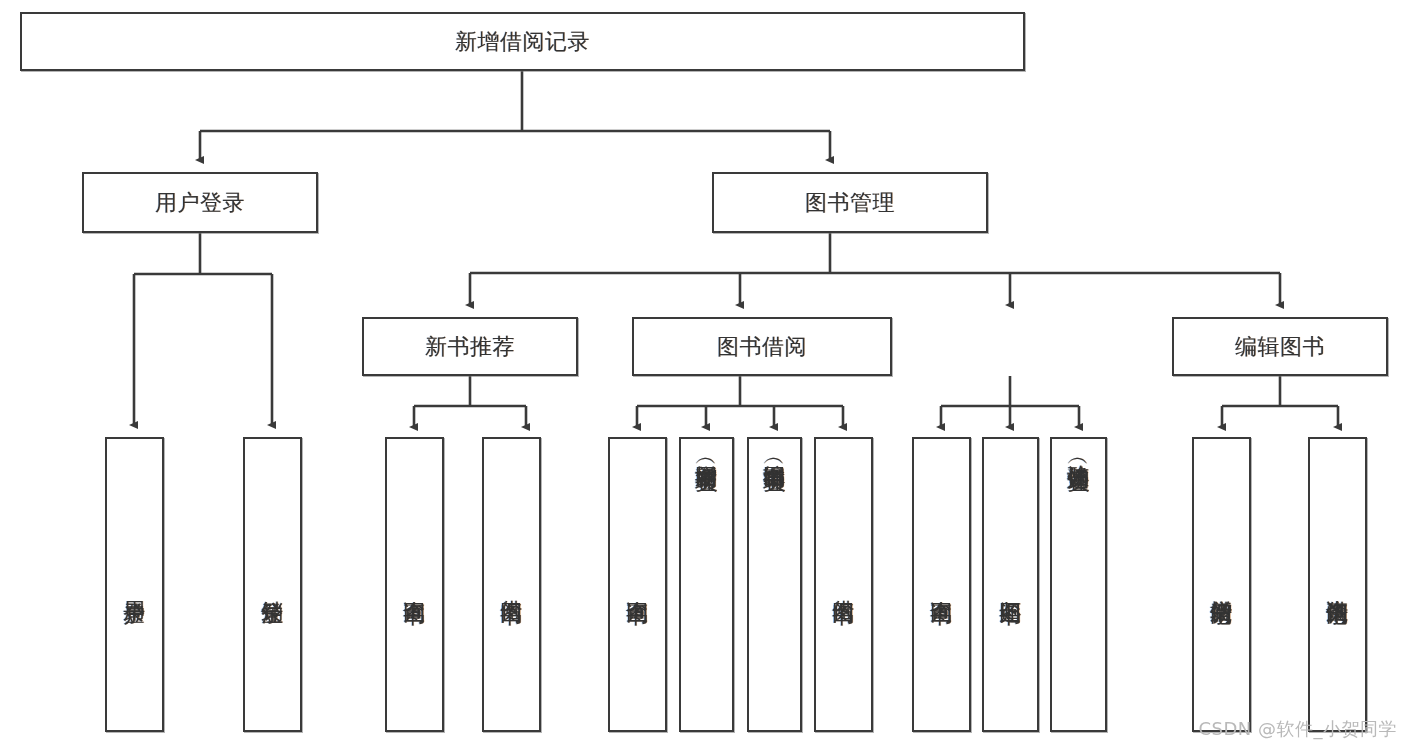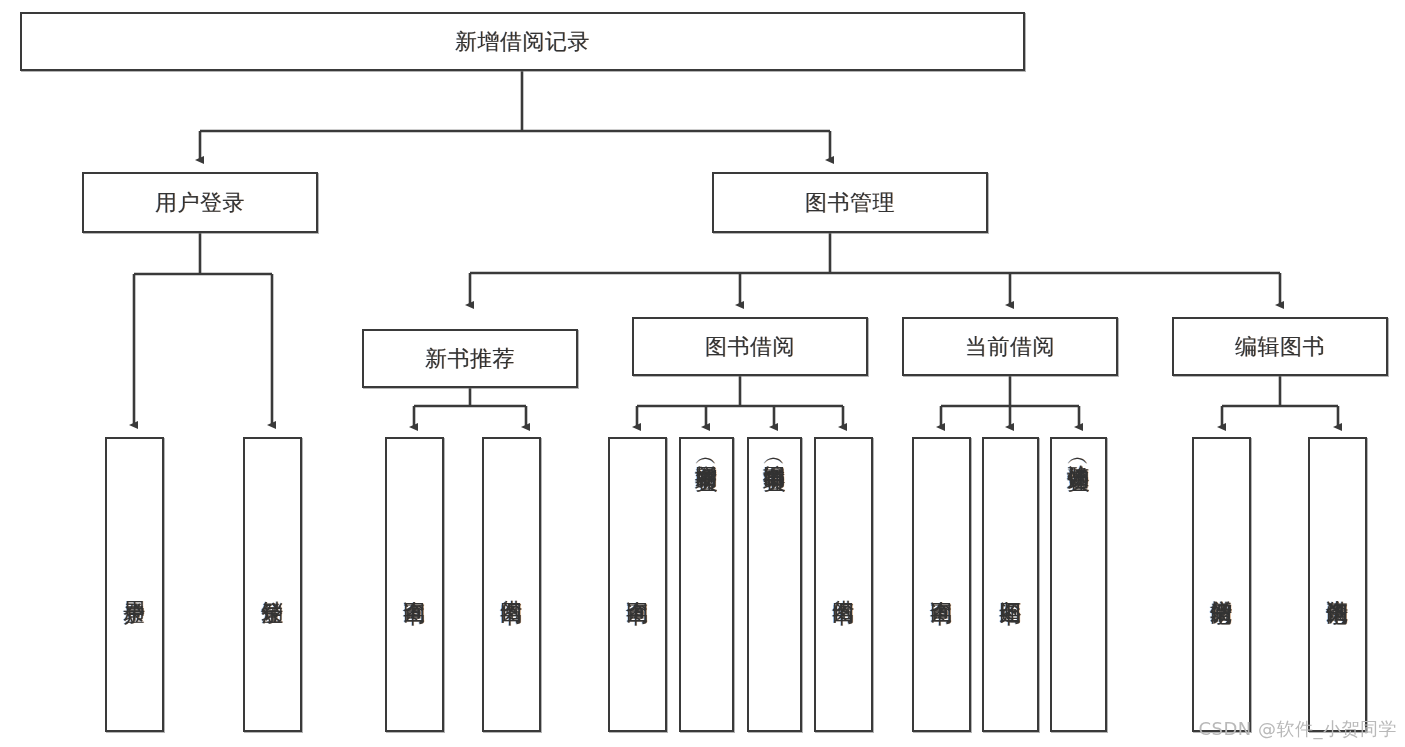--- a/index.html
+++ b/index.html
@@ -133,28 +133,25 @@
     <span class="label">新增借阅记录</span>
   </div>
 
   <div class="node horizontal" style="left:82px; top:172px; width:236px; height:61px;">
     <span class="label">用户登录</span>
   </div>
   <div class="node horizontal" style="left:712px; top:172px; width:276px; height:61px;">
     <span class="label">图书管理</span>
   </div>
 
-  <div class="node horizontal" style="left:362px; top:317px; width:216px; height:59px;margin-top:12px;">
+  <div class="node horizontal" style="left:362px; top:317px; width:216px; height:59px;">
     <span class="label">新书推荐</span>
   </div>
-  <div class="node horizontal" style="left:632px; top:317px; width:236px; height:59px;">
+  <div class="node horizontal" style="left:632px; top:317px; width:260px; height:59px;">
     <span class="label">图书借阅</span>
-  </div>
-  <div class="node horizontal" style="left:902px; top:317px; width:216px; height:59px;">
-    <span class="label">当前借阅</span>
   </div>
   <div class="node horizontal" style="left:1172px; top:317px; width:216px; height:59px;">
     <span class="label">编辑图书</span>
   </div>
 
   <div class="node vertical centered" style="left:105px; top:437px; width:59px; height:295px;">
     <span class="label">用户登录</span>
   </div>
   <div class="node vertical centered" style="left:243px; top:437px; width:59px; height:295px;">
     <span class="label">注销登录</span>

